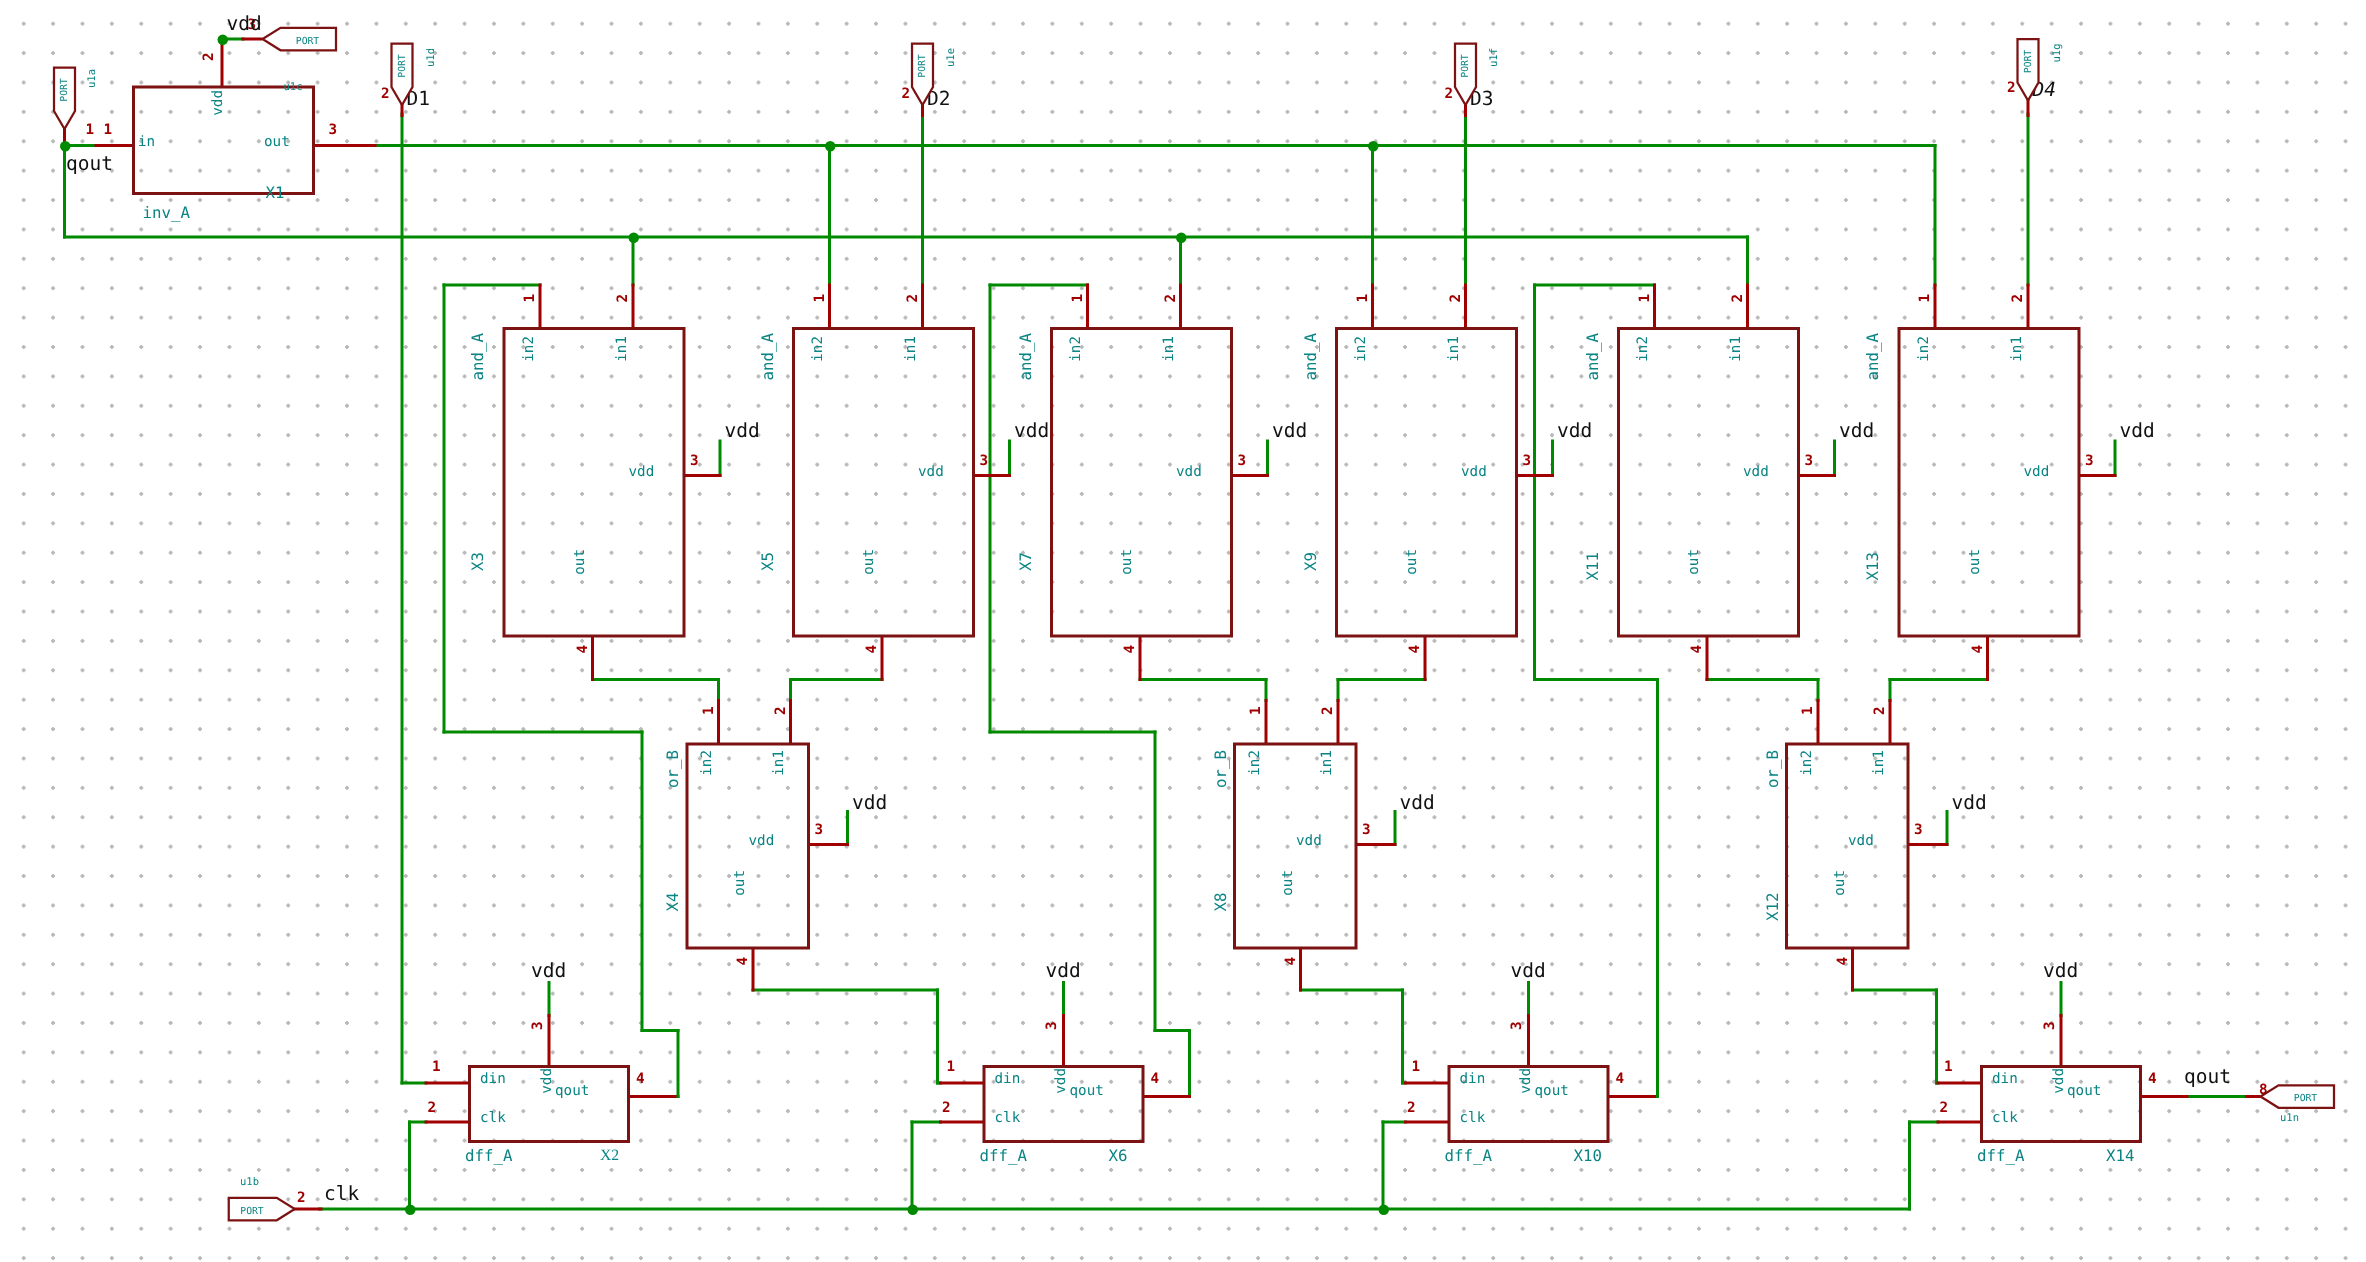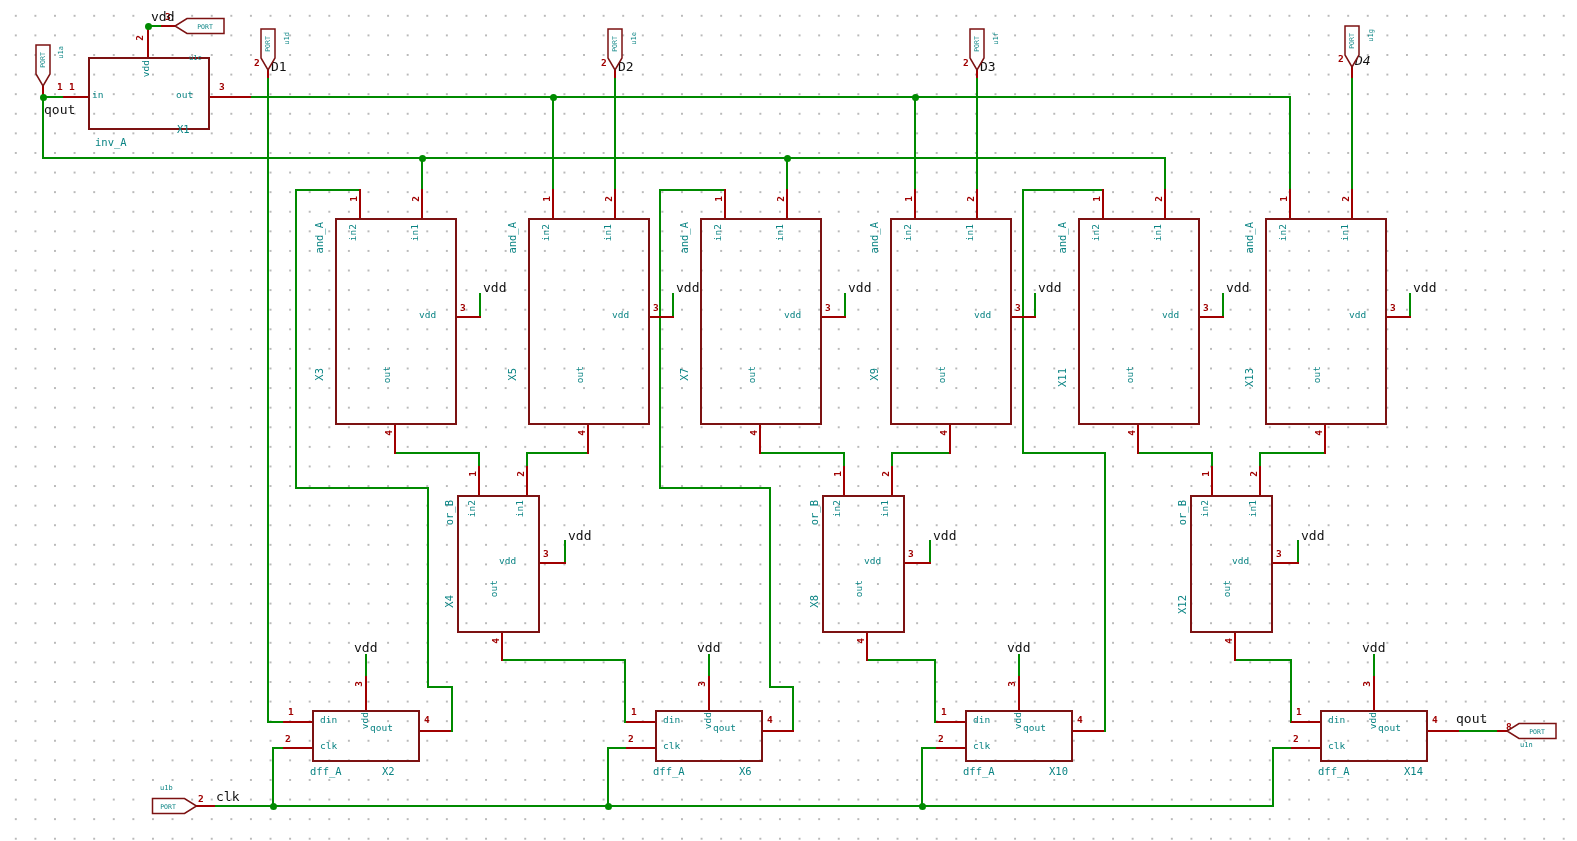--- a/index.html
+++ b/index.html
@@ -342,21 +342,21 @@
     <div class="vtxt ref" style="left: 1057px; top: 368px;">X11</div>
     <div class="vtxt ref" style="left: 1244px; top: 222px;">and_A</div>
     <div class="vtxt ref" style="left: 1244px; top: 368px;">X13</div>
     <div class="vtxt ref" style="left: 444px; top: 500px;">or_B</div>
     <div class="vtxt ref" style="left: 444px; top: 595px;">X4</div>
     <div class="vtxt ref" style="left: 809px; top: 500px;">or_B</div>
     <div class="vtxt ref" style="left: 809px; top: 595px;">X8</div>
     <div class="vtxt ref" style="left: 1177px; top: 500px;">or_B</div>
     <div class="vtxt ref" style="left: 1177px; top: 595px;">X12</div>
     <div class="txt ref" style="left: 310px; top: 766px;">dff_A</div>
-    <div class="txt ref" style="left: 382px; top: 766px;">X2</div>
+    <div class="txt ref" style="left: 400px; top: 766px; font-family: Liberation Serif, serif;">X2</div>
     <div class="txt ref" style="left: 653px; top: 766px;">dff_A</div>
     <div class="txt ref" style="left: 739px; top: 766px;">X6</div>
     <div class="txt ref" style="left: 963px; top: 766px;">dff_A</div>
     <div class="txt ref" style="left: 1049px; top: 766px;">X10</div>
     <div class="txt ref" style="left: 1318px; top: 766px;">dff_A</div>
     <div class="txt ref" style="left: 1404px; top: 766px;">X14</div>
     <div class="vtxt pref" style="left: 58px; top: 46px;">u1a</div>
     <div class="txt pref" style="left: 189px; top: 55px;">u1c</div>
     <div class="vtxt pref" style="left: 284px; top: 32px;">u1d</div>
     <div class="vtxt pref" style="left: 631px; top: 32px;">u1e</div>

